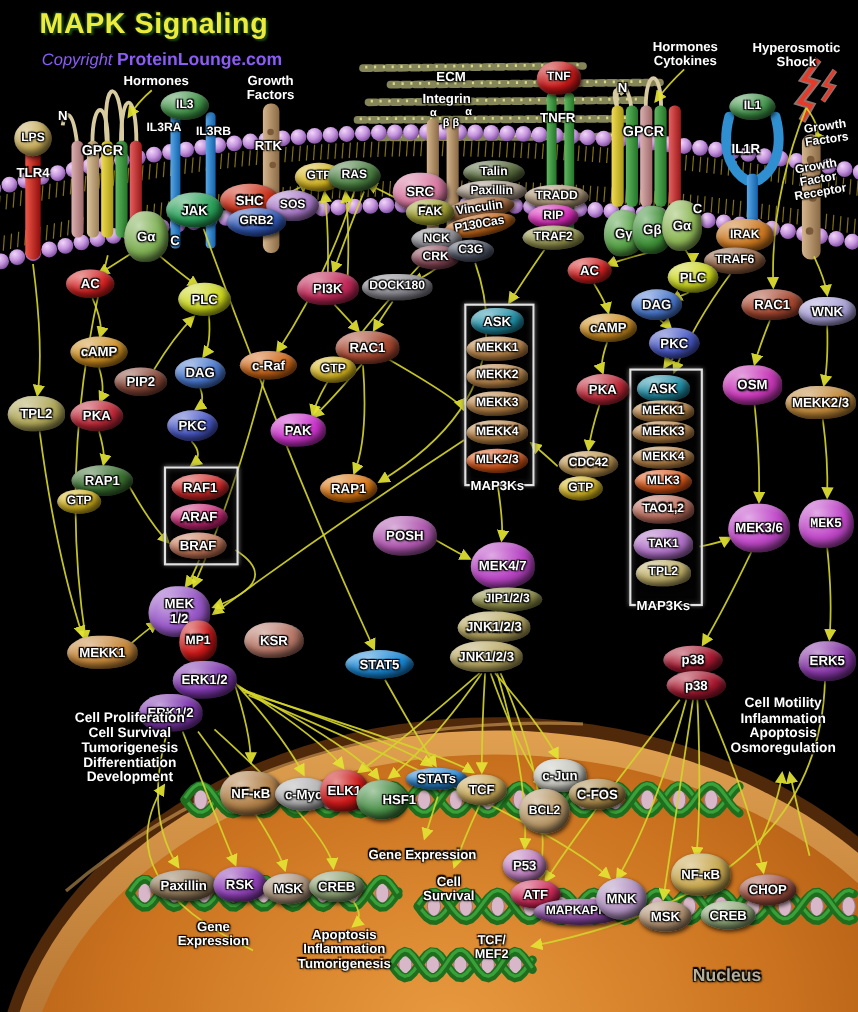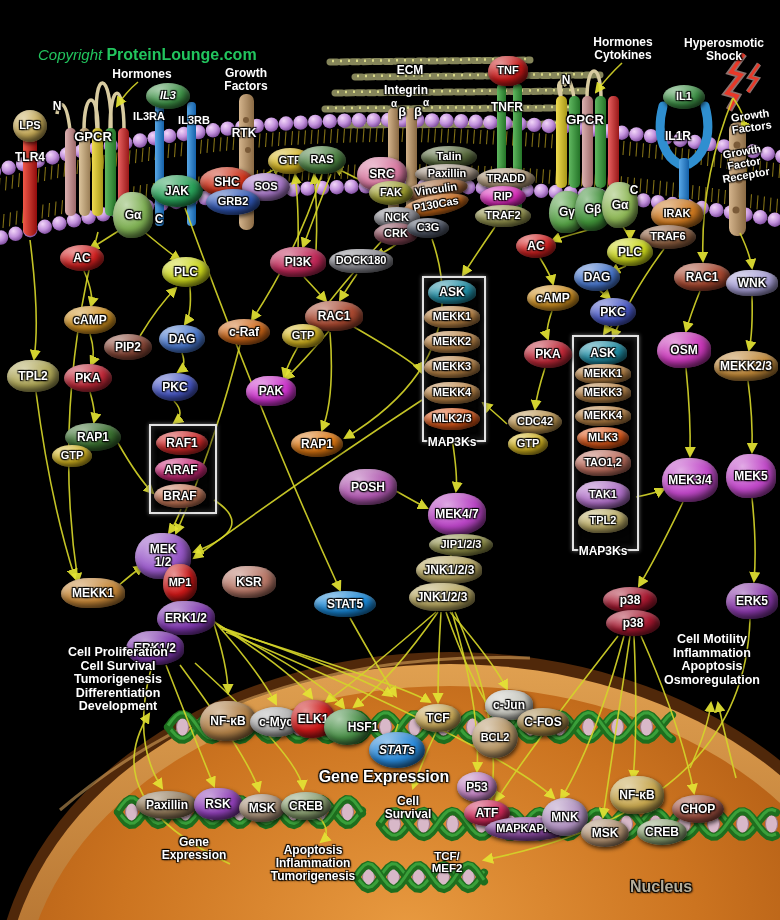--- a/index.html
+++ b/index.html
@@ -1,21 +1,21 @@
 <!DOCTYPE html>
 <html><head>
 <meta charset="utf-8">
 <style>
   html,body{margin:0;padding:0;background:#000;}
   #stage{position:relative;width:780px;height:920px;background:#000;overflow:hidden;
          font-family:"Liberation Sans",sans-serif;}
   #bg{position:absolute;left:0;top:0;}
   #title{position:absolute;left:36px;top:6px;font-size:26px;font-weight:bold;color:#ecec3c;
          text-shadow:2px 2px 2px #1c4a1c,-1px -1px 2px #1c4a1c;letter-spacing:.5px;z-index:3;}
-  #copy{position:absolute;left:38px;top:46px;color:#22c55e;font-size:15px;z-index:3;}
+  #copy{position:absolute;left:38px;top:46px;color:#8b5cf6;font-size:15px;z-index:3;}
   #copy i{font-style:italic;font-weight:normal;}
   #copy b{font-size:16px;font-weight:bold;}
   .box{position:absolute;border:2px solid #e2e2e2;background:rgba(12,12,12,.25);
        box-shadow:0 0 4px #777,inset 0 0 6px #333;z-index:1;}
   .node{position:absolute;display:flex;align-items:center;justify-content:center;
         text-align:center;z-index:2;}
   .node.shape{box-shadow:inset -3px -4px 7px rgba(0,0,0,.55),
               inset 2px 3px 5px rgba(255,255,255,.28),1px 2px 4px rgba(0,0,0,.7);}
   .node .lbl{font-weight:bold;color:#fff;line-height:1.08;white-space:nowrap;
         text-shadow:-1px -1px 1px #000,1px -1px 1px #000,-1px 1px 1px #000,1px 1px 2px #000;}
@@ -674,20 +674,21 @@
         <path d="M166,665 Q196,742 214,786" fill="none" stroke="#d4d42a" stroke-width="1.6" opacity="0.92" marker-end="url(#ah)"></path>
         <path d="M180,665 Q250,760 259,791" fill="none" stroke="#d4d42a" stroke-width="1.6" opacity="0.92" marker-end="url(#ah)"></path>
         <path d="M195,663 Q300,758 303,789" fill="none" stroke="#d4d42a" stroke-width="1.6" opacity="0.92" marker-end="url(#ah)"></path>
         <path d="M226,632 Q500,748 554,798" fill="none" stroke="#d4d42a" stroke-width="1.6" opacity="0.92" marker-end="url(#ah)"></path>
         <path d="M230,864 Q96,800 149,714" fill="none" stroke="#d4d42a" stroke-width="1.6" opacity="0.92" marker-end="url(#ah)"></path>
         <path d="M320,818 Q332,833 321,842" fill="none" stroke="#d4d42a" stroke-width="1.6" opacity="0.92" marker-end="url(#ah)"></path>
         <path d="M740,233 Q750,254 752,268" fill="none" stroke="#d4d42a" stroke-width="1.6" opacity="0.92" marker-end="url(#ah)"></path>
       </g>
   </svg>
 
+  <div id="title">MAPK Signaling</div>
   <div id="copy"><i>Copyright</i> <b>ProteinLounge.com</b></div>
 <div class="box" style="left: 149px; top: 424px; width: 64px; height: 86px;"></div>
     <div class="box" style="left: 422px; top: 276px; width: 60px; height: 162px;"></div>
     <div class="box" style="left: 572px; top: 335px; width: 63px; height: 212px;"></div>
     <div class="node shape" style="left: 13px; top: 110px; width: 34px; height: 32px; transform: rotate(0deg); background: radial-gradient(at 33% 28%, rgb(230, 217, 179) 0%, rgb(200, 172, 88) 52%, rgb(110, 94, 48) 100%); border-radius: 50%;">
       <div class="lbl" style="font-size: 11px;">
         <span>LPS</span>
       </div>
     </div>
     <div class="node txt" style="left: 30px; top: 157px; transform: translate(-50%, -50%) rotate(0deg);">
@@ -710,21 +711,21 @@
         <span>Hormones</span>
       </div>
     </div>
     <div class="node txt" style="left: 246px; top: 80px; transform: translate(-50%, -50%) rotate(0deg);">
       <div class="lbl" style="font-size: 12px;">
         <span>Growth</span>
         <span>Factors</span>
       </div>
     </div>
     <div class="node shape" style="left: 146px; top: 83px; width: 44px; height: 26px; transform: rotate(0deg); background: radial-gradient(at 33% 28%, rgb(168, 206, 172) 0%, rgb(63, 148, 72) 52%, rgb(34, 81, 39) 100%); border-radius: 50%;">
-      <div class="lbl" style="font-size: 11px; font-style: italic;">
+      <div class="lbl" style="font-size: 11px;">
         <span>IL3</span>
       </div>
     </div>
     <div class="node txt" style="left: 149px; top: 117px; transform: translate(-50%, -50%) rotate(0deg);">
       <div class="lbl" style="font-size: 11px;">
         <span>IL3RA</span>
       </div>
     </div>
     <div class="node txt" style="left: 194px; top: 121px; transform: translate(-50%, -50%) rotate(0deg);">
       <div class="lbl" style="font-size: 11px;">
@@ -785,21 +786,21 @@
       <div class="lbl" style="font-size: 12px;">
         <span>Integrin</span>
       </div>
     </div>
     <div class="node txt" style="left: 394px; top: 104px; transform: translate(-50%, -50%) rotate(0deg);">
       <div class="lbl" style="font-size: 10px;">
         <span>α</span>
       </div>
     </div>
     <div class="node txt" style="left: 410px; top: 113px; transform: translate(-50%, -50%) rotate(0deg);">
-      <div class="lbl" style="font-size: 13px; font-family: Liberation Mono, monospace;">
+      <div class="lbl" style="font-size: 10px;">
         <span>β β</span>
       </div>
     </div>
     <div class="node txt" style="left: 426px; top: 103px; transform: translate(-50%, -50%) rotate(0deg);">
       <div class="lbl" style="font-size: 10px;">
         <span>α</span>
       </div>
     </div>
     <div class="node shape" style="left: 357px; top: 157px; width: 50px; height: 34px; transform: rotate(0deg); background: radial-gradient(at 33% 28%, rgb(237, 194, 212) 0%, rgb(216, 120, 160) 52%, rgb(118, 66, 88) 100%); border-radius: 48% 52% 55% 45% / 58% 50% 46% 52%;">
       <div class="lbl" style="font-size: 12px;">
@@ -1242,24 +1243,24 @@
         <span>OSM</span>
       </div>
     </div>
     <div class="node shape" style="left: 714px; top: 351px; width: 64px; height: 30px; transform: rotate(0deg); background: radial-gradient(at 33% 28%, rgb(226, 201, 165) 0%, rgb(192, 136, 56) 52%, rgb(105, 74, 30) 100%); border-radius: 48% 52% 55% 45% / 58% 50% 46% 52%;">
       <div class="lbl" style="font-size: 12px;">
         <span>MEKK2/3</span>
       </div>
     </div>
     <div class="node shape" style="left: 662px; top: 458px; width: 56px; height: 44px; transform: rotate(0deg); background: radial-gradient(at 33% 28%, rgb(226, 172, 230) 0%, rgb(192, 72, 200) 52%, rgb(105, 39, 110) 100%); border-radius: 48% 52% 55% 45% / 58% 50% 46% 52%;">
       <div class="lbl" style="font-size: 12px;">
-        <span>MEK3/4</span>
-      </div>
-    </div>
-    <div class="node shape" style="left: 726px; top: 454px; width: 50px; height: 44px; transform: rotate(0deg); background: radial-gradient(at 33% 28%, rgb(226, 172, 230) 0%, rgb(192, 72, 200) 52%, rgb(105, 39, 110) 100%); border-radius: 48% 52% 55% 45% / 58% 50% 46% 52%;">
+        <span>MEK3/6</span>
+      </div>
+    </div>
+    <div class="node shape" style="left: 726px; top: 454px; width: 50px; height: 44px; transform: rotate(0deg); background: radial-gradient(at 33% 28%, rgb(226, 172, 230) 0%, rgb(192, 72, 200) 52%, rgb(105, 39, 110) 100%); border-radius: 48% 52% 55% 45% / 58% 50% 46% 52%; font-family: Liberation Mono, monospace;">
       <div class="lbl" style="font-size: 12px;">
         <span>MEK5</span>
       </div>
     </div>
     <div class="node shape" style="left: 603px; top: 587px; width: 54px; height: 26px; transform: rotate(0deg); background: radial-gradient(at 33% 28%, rgb(215, 151, 161) 0%, rgb(168, 24, 48) 52%, rgb(92, 13, 26) 100%); border-radius: 50%;">
       <div class="lbl" style="font-size: 12px;">
         <span>p38</span>
       </div>
     </div>
     <div class="node shape" style="left: 606px; top: 610px; width: 54px; height: 26px; transform: rotate(0deg); background: radial-gradient(at 33% 28%, rgb(215, 151, 161) 0%, rgb(168, 24, 48) 52%, rgb(92, 13, 26) 100%); border-radius: 50%;">
@@ -1283,21 +1284,21 @@
     </div>
     <div class="node txt" style="left: 712px; top: 660px; transform: translate(-50%, -50%) rotate(0deg);">
       <div class="lbl" style="font-size: 12.5px;">
         <span>Cell Motility</span>
         <span>Inflammation</span>
         <span>Apoptosis</span>
         <span>Osmoregulation</span>
       </div>
     </div>
     <div class="node txt" style="left: 384px; top: 777px; transform: translate(-50%, -50%) rotate(0deg);">
-      <div class="lbl" style="font-size: 16px;">
+      <div class="lbl" style="font-size: 12px;">
         <span>Gene Expression</span>
       </div>
     </div>
     <div class="node txt" style="left: 408px; top: 808px; transform: translate(-50%, -50%) rotate(0deg);">
       <div class="lbl" style="font-size: 12px; text-align: center;">
         <span>Cell</span>
         <span>Survival</span>
       </div>
     </div>
     <div class="node txt" style="left: 194px; top: 849px; transform: translate(-50%, -50%) rotate(0deg);">
@@ -1331,21 +1332,21 @@
     <div class="node shape" style="left: 291px; top: 700px; width: 44px; height: 38px; transform: rotate(0deg); background: radial-gradient(at 33% 28%, rgb(232, 151, 151) 0%, rgb(204, 24, 24) 52%, rgb(112, 13, 13) 100%); border-radius: 48% 52% 55% 45% / 58% 50% 46% 52%;">
       <div class="lbl" style="font-size: 12px;">
         <span>ELK1</span>
       </div>
     </div>
     <div class="node shape" style="left: 324px; top: 709px; width: 46px; height: 36px; transform: rotate(0deg); background: radial-gradient(at 33% 28%, rgb(173, 205, 172) 0%, rgb(74, 144, 72) 52%, rgb(40, 79, 39) 100%); border-radius: 50%;">
       <div class="lbl" style="font-size: 12px; margin-left: 32px;">
         <span>HSF1</span>
       </div>
     </div>
-    <div class="node shape" style="left: 369px; top: 732px; width: 56px; height: 36px; transform: rotate(0deg); background: radial-gradient(at 33% 28%, rgb(158, 201, 237) 0%, rgb(40, 136, 216) 52%, rgb(22, 74, 118) 100%); border-radius: 50%; font-style: italic;">
+    <div class="node shape" style="left: 369px; top: 698px; width: 56px; height: 20px; transform: rotate(0deg); background: radial-gradient(at 33% 28%, rgb(158, 201, 237) 0%, rgb(40, 136, 216) 52%, rgb(22, 74, 118) 100%); border-radius: 50%;">
       <div class="lbl" style="font-size: 12px;">
         <span>STATs</span>
       </div>
     </div>
     <div class="node shape" style="left: 415px; top: 704px; width: 46px; height: 28px; transform: rotate(0deg); background: radial-gradient(at 33% 28%, rgb(230, 215, 179) 0%, rgb(200, 168, 88) 52%, rgb(110, 92, 48) 100%); border-radius: 50%;">
       <div class="lbl" style="font-size: 12px;">
         <span>TCF</span>
       </div>
     </div>
     <div class="node shape" style="left: 485px; top: 690px; width: 48px; height: 30px; transform: rotate(0deg); background: radial-gradient(at 33% 28%, rgb(230, 230, 226) 0%, rgb(200, 200, 192) 52%, rgb(110, 110, 105) 100%); border-radius: 48% 52% 55% 45% / 58% 50% 46% 52%;">

